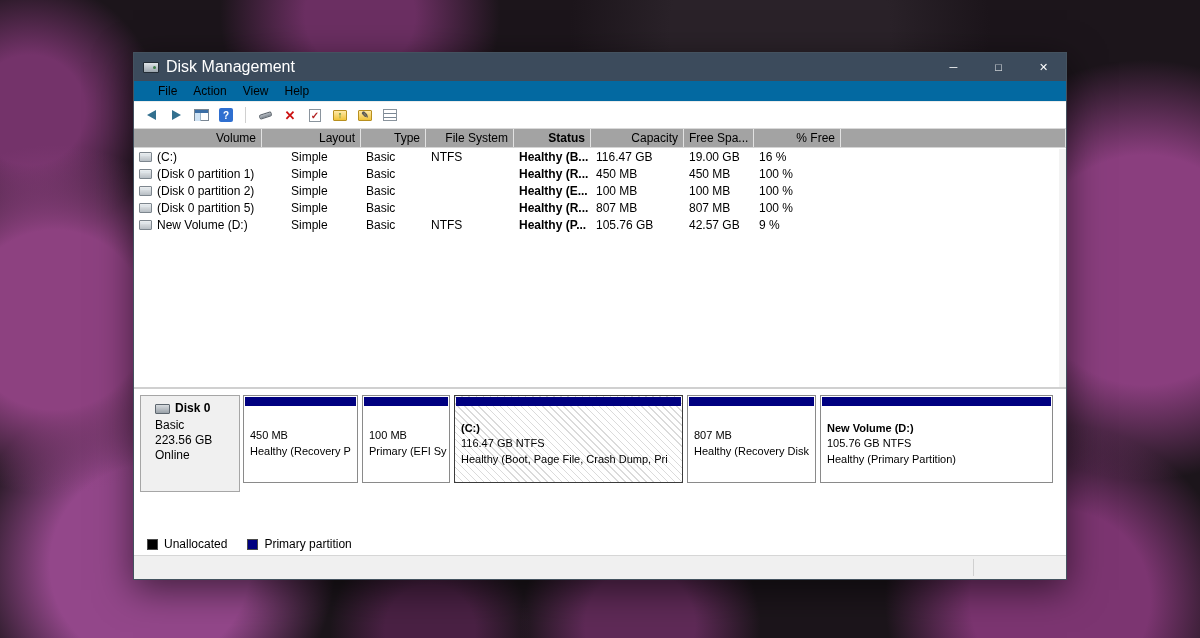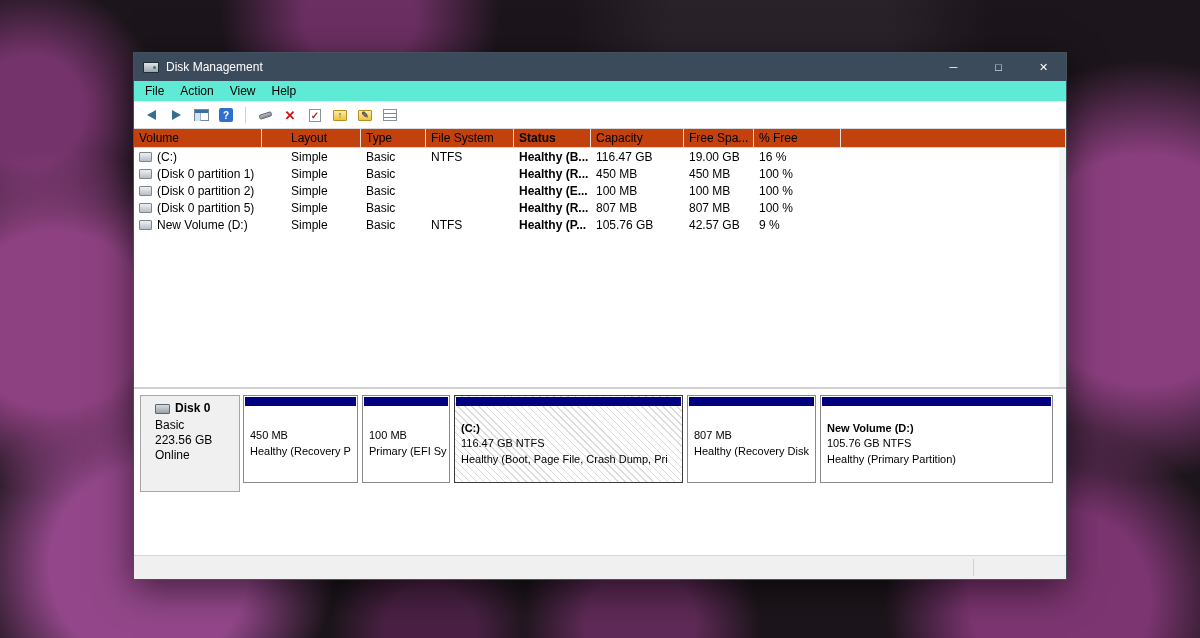--- a/index.html
+++ b/index.html
@@ -27,26 +27,26 @@
     box-shadow:0 10px 35px rgba(0,0,0,.55);
     display:flex; flex-direction:column;
     font-size:12px; color:#000;
   }
 
   
   .titlebar { height:28px; display:flex; align-items:center; color:#fff; flex:0 0 auto; }
   .title-left { display:flex; align-items:center; gap:7px; padding-left:9px; flex:1; }
   .app-icon { width:16px; height:11px; background:linear-gradient(#dfe4e8,#9aa4ad); border:1px solid #222c35; border-radius:1px; position:relative; }
   .app-icon::after { content:""; position:absolute; right:2px; top:3px; width:3px; height:3px; border-radius:50%; background:#3f7d4a; }
-  .title-text { font-size:12px; }
+  .title-text { font-size:16px; }
   .win-controls { display:flex; height:28px; }
   .win-btn { width:45px; height:28px; display:flex; align-items:center; justify-content:center; font-size:11px; color:#fff; cursor:default; }
 
   
-  .menubar { height:21px; display:flex; align-items:center; padding-left:3px; border-bottom:1px solid #ececec; flex:0 0 auto; background:#5eead4; }
+  .menubar { height:21px; display:flex; align-items:center; padding-left:16px; border-bottom:1px solid #ececec; flex:0 0 auto; background:#0369a1; }
   .menu-item { padding:2px 8px; }
 
   
   .toolbar { height:27px; display:flex; align-items:center; gap:7px; padding-left:8px; border-bottom:1px solid #d9d9d9; flex:0 0 auto; background:#fff; }
   .tsep { width:1px; height:16px; background:#d0d0d0; margin:0 3px; }
   .icon16 { width:18px; height:18px; display:inline-flex; align-items:center; justify-content:center; position:relative; }
   .arr-left { width:0; height:0; border-top:5px solid transparent; border-bottom:5px solid transparent; border-right:9px solid #33708f; }
   .arr-right { width:0; height:0; border-top:5px solid transparent; border-bottom:5px solid transparent; border-left:9px solid #33708f; }
   .ic-tree { width:15px; height:12px; border:1px solid #7a8794; background:#fff; position:relative; }
   .ic-tree::before { content:""; position:absolute; left:0; top:0; width:100%; height:3px; background:#3b6ea5; }
@@ -55,21 +55,21 @@
   .ic-tool { width:13px; height:5px; background:linear-gradient(#b9bfc6,#7e868e); border:1px solid #5c646c; border-radius:2px; transform:rotate(-18deg); }
   .ic-x { color:#cc1111; font-size:13px; font-weight:bold; line-height:1; }
   .ic-check { width:12px; height:13px; background:#fff; border:1px solid #8a949d; position:relative; font-size:10px; color:#b22222; display:flex; align-items:center; justify-content:center; font-weight:bold; }
   .ic-folder { width:14px; height:11px; background:linear-gradient(#ffe9a8,#f0c33a); border:1px solid #b8901f; border-radius:1px; position:relative; display:flex; align-items:center; justify-content:center; }
   .ic-folder .ov { font-size:9px; font-weight:bold; line-height:1; }
   .ic-details { width:14px; height:12px; border:1px solid #8a949d; background:
       repeating-linear-gradient(#fff 0 2px, #fff 2px 3px, #7a8794 3px 4px); }
 
   
   .list-pane { height:260px; flex:0 0 auto; border-bottom:2px solid #d0d0d0; overflow:hidden; position:relative; background:#fff; }
-  .lheader { display:flex; height:19px; border-bottom:1px solid #d5d5d5; background:#c2410c; }
+  .lheader { display:flex; height:19px; border-bottom:1px solid #d5d5d5; background:#a3a3a3;text-align:right; }
   .hcell { border-right:1px solid #e2e2e2; padding:2px 5px 0 5px; white-space:nowrap; overflow:hidden; }
   .hfill { flex:1; }
   .lrow { display:flex; height:17px; align-items:center; }
   .cell { padding:0 5px; white-space:nowrap; overflow:hidden; }
   .c0{width:128px;} .c1{width:75px;margin-left:24px;} .c2{width:65px;} .c3{width:88px;}
   .c4{width:77px;font-weight:bold;} .c5{width:93px;} .c6{width:70px;} .c7{width:87px;}
   .volcell { display:flex; align-items:center; gap:5px; }
   .vol-icon { width:13px; height:10px; flex:0 0 auto; background:linear-gradient(#eceff1,#b7bec4); border:1px solid #7d868e; border-radius:1px; position:relative; }
   .vol-icon::after { content:""; position:absolute; left:1px; right:1px; top:1px; height:2px; background:#dfe5e9; }
   .vscroll { position:absolute; right:0; top:20px; bottom:0; width:7px; background:#f3f3f3; }
@@ -296,20 +296,30 @@
         <div class="part-strip" style="background-color: rgb(0, 0, 128);"></div>
         <div class="part-content">
           <span class="pt">New Volume  (D:)</span>
           <span>105.76 GB NTFS</span>
           <span>Healthy (Primary Partition)</span>
         </div>
       </div>
     </div>
   </div>
 
+  <div class="legend">
+    <div class="leg-item">
+      <span class="leg-swatch" style="background-color: rgb(0, 0, 0);"></span>
+      <span>Unallocated</span>
+    </div>
+    <div class="leg-item">
+      <span class="leg-swatch" style="background-color: rgb(0, 0, 128);"></span>
+      <span>Primary partition</span>
+    </div>
+  </div>
 
   <div class="statusbar">
     <div class="sb-fill"></div>
     <div class="sb-sep"></div>
     <div class="sb-cell"></div>
   </div>
 
 </div>
 
 </body></html>

